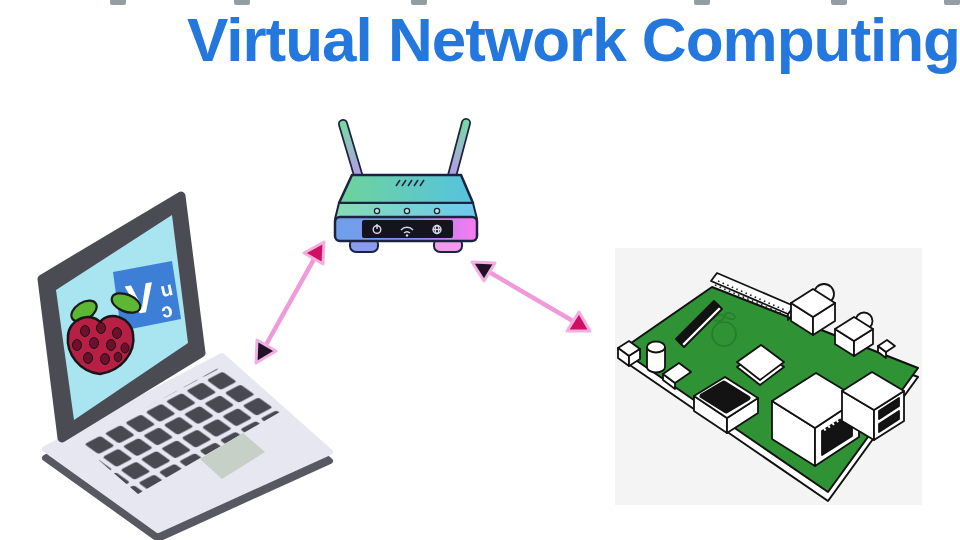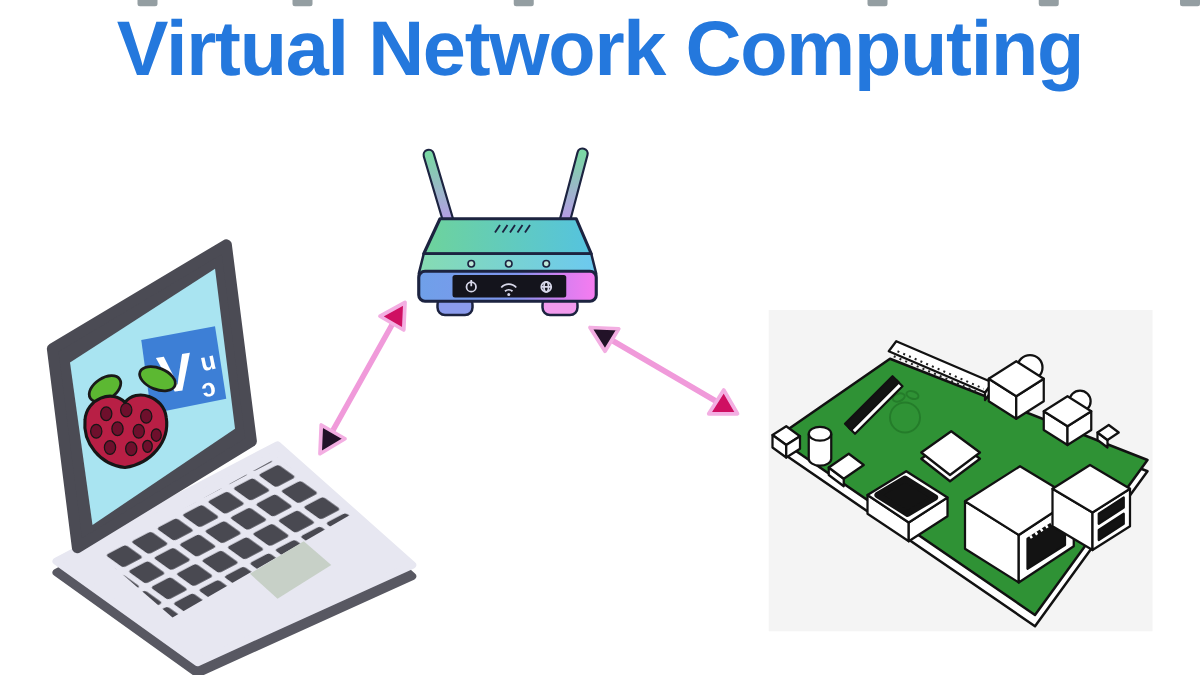--- a/index.html
+++ b/index.html
@@ -1,18 +1,18 @@
 <!DOCTYPE html>
 <html><head>
 <meta charset="utf-8">
 <style>
   html,body{margin:0;padding:0;background:#fff;}
   .stage{position:relative;width:960px;height:540px;background:#ffffff;overflow:hidden;
          font-family:"Liberation Sans",sans-serif;}
-  .title{position:absolute;top:4px;left:0;width:100%;margin:0;text-align:center;
+  .title{position:absolute;top:4px;left:0;width:100%;margin:0;text-align:right;
          font-size:62px;font-weight:bold;letter-spacing:-1px;color:#2478dd;}
   .scene{position:absolute;left:0;top:0;}
   .artifact{position:absolute;top:0;height:5px;width:16px;background:#3c4f55;opacity:.55;border-radius:0 0 2px 2px;}
 </style>
 </head>
 <body>
 
 <div class="stage">
 
   <span class="artifact" style="left:110px"></span>

